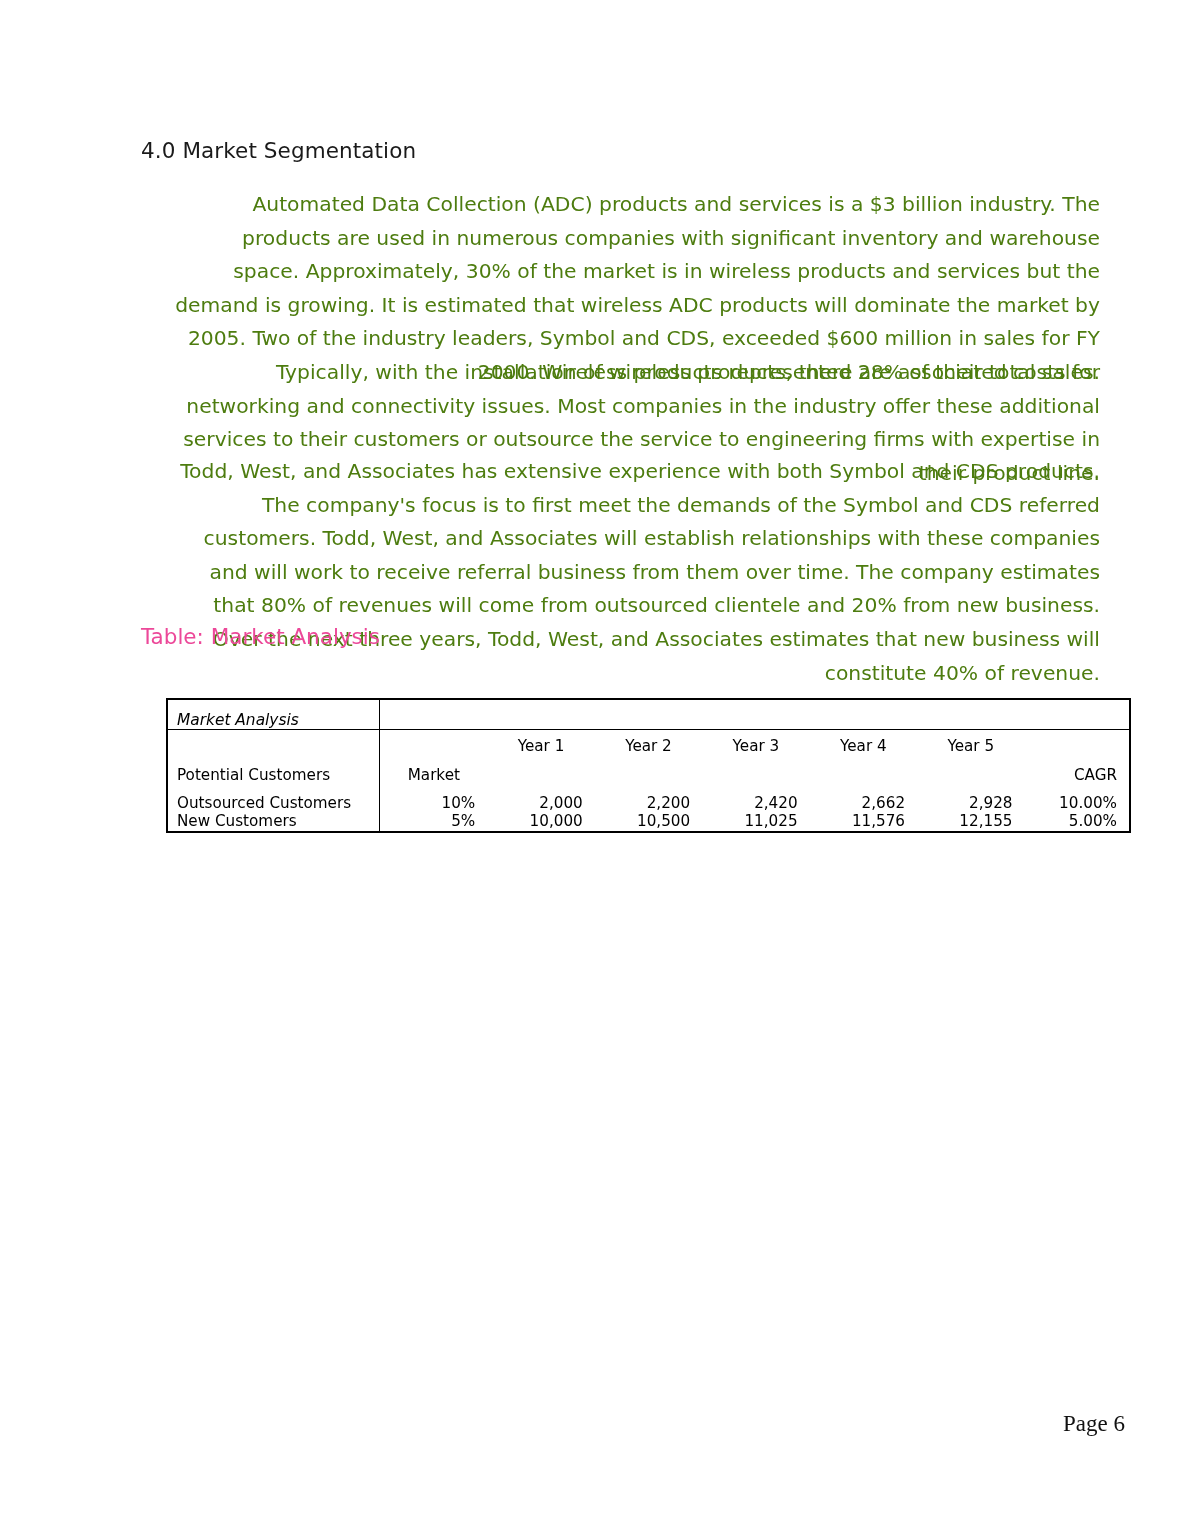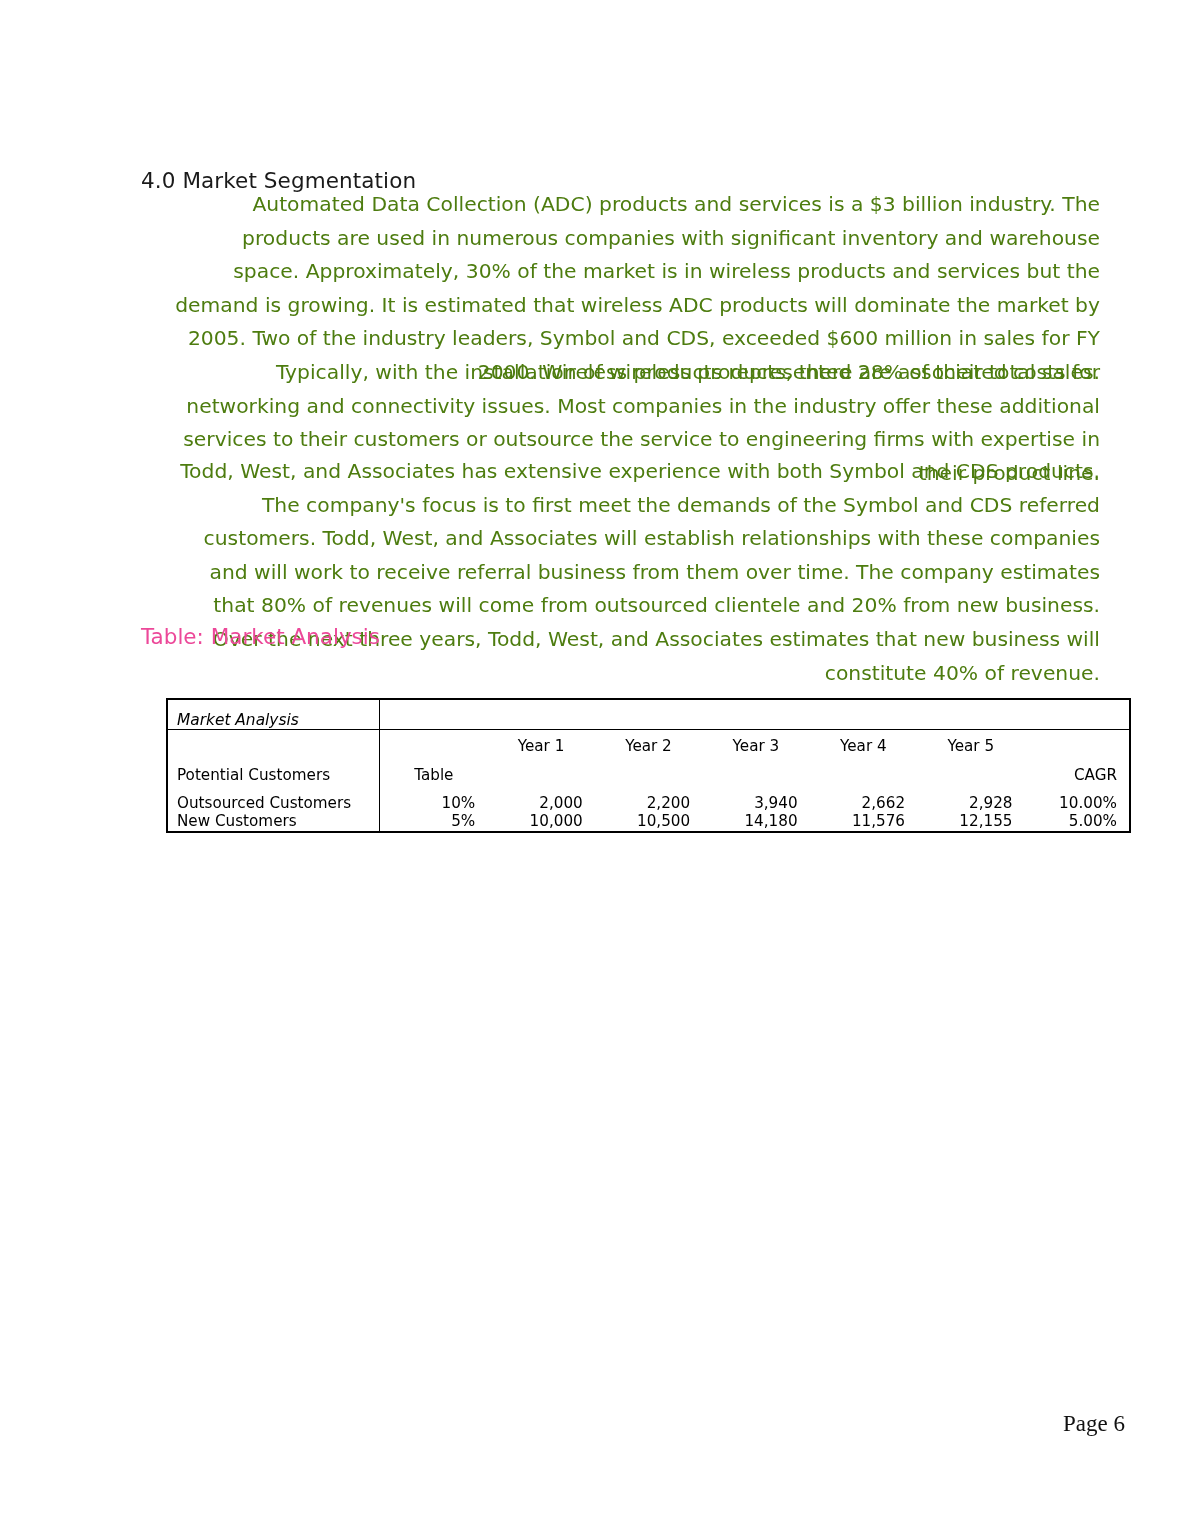--- a/index.html
+++ b/index.html
@@ -28,21 +28,20 @@
   
   .section-heading {
     position: absolute;
     left: 141px;
     top: 138px;
     font-size: 21.5px;
     line-height: 26px;
     letter-spacing: 0.1px;
     white-space: nowrap;
     color: #1a1a1a;
-    margin-top: 30px;
   }
 
   
   .body-block {
     position: absolute;
     left: 175px;
     width: 925px;
     font-size: 20.3px;
     line-height: 33.6px;
     color: #4d7c0f;
@@ -226,46 +225,46 @@
           <td class="cell-center">Year 1</td>
           <td class="cell-center">Year 2</td>
           <td class="cell-center">Year 3</td>
           <td class="cell-center">Year 4</td>
           <td class="cell-center">Year 5</td>
           <td class="cell-num"></td>
         </tr>
 
         <tr class="row-potential">
           <td class="cell-label sep">Potential Customers</td>
-          <td class="cell-center">Table</td>
+          <td class="cell-center">Market</td>
           <td class="cell-num"></td>
           <td class="cell-num"></td>
           <td class="cell-num"></td>
           <td class="cell-num"></td>
           <td class="cell-num"></td>
           <td class="cell-num">CAGR</td>
         </tr>
 
         <tr class="row-data first-data">
           <td class="cell-label sep">Outsourced Customers</td>
           <td class="cell-num">10%</td>
           <td class="cell-num">2,000</td>
           <td class="cell-num">2,200</td>
-          <td class="cell-num">3,940</td>
+          <td class="cell-num">2,420</td>
           <td class="cell-num">2,662</td>
           <td class="cell-num">2,928</td>
           <td class="cell-num">10.00%</td>
         </tr>
 
         <tr class="row-data">
           <td class="cell-label sep">New Customers</td>
           <td class="cell-num">5%</td>
           <td class="cell-num">10,000</td>
           <td class="cell-num">10,500</td>
-          <td class="cell-num">14,180</td>
+          <td class="cell-num">11,025</td>
           <td class="cell-num">11,576</td>
           <td class="cell-num">12,155</td>
           <td class="cell-num">5.00%</td>
         </tr>
 
       </tbody>
     </table>
   </div>
 
   <div class="page-footer">Page 6</div>

